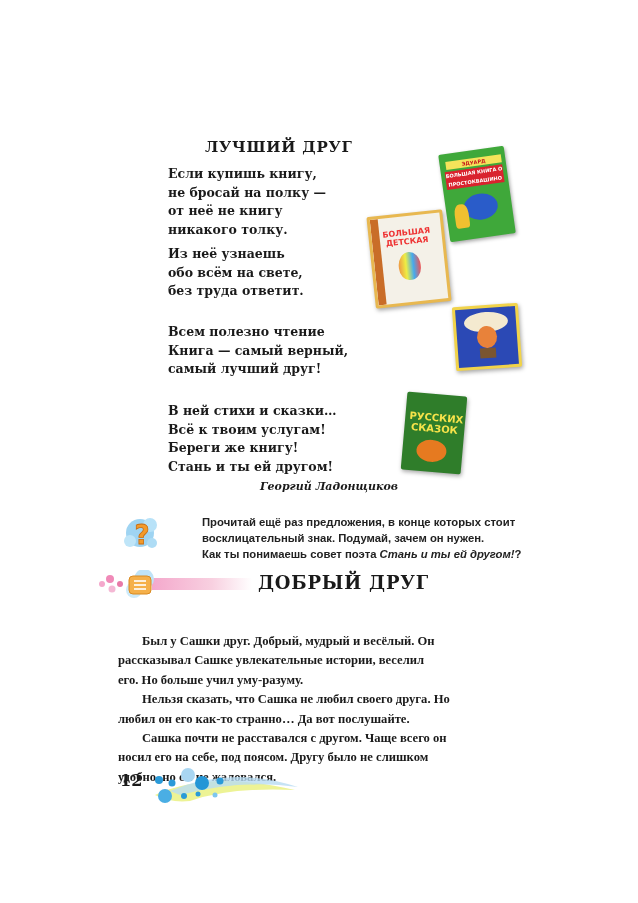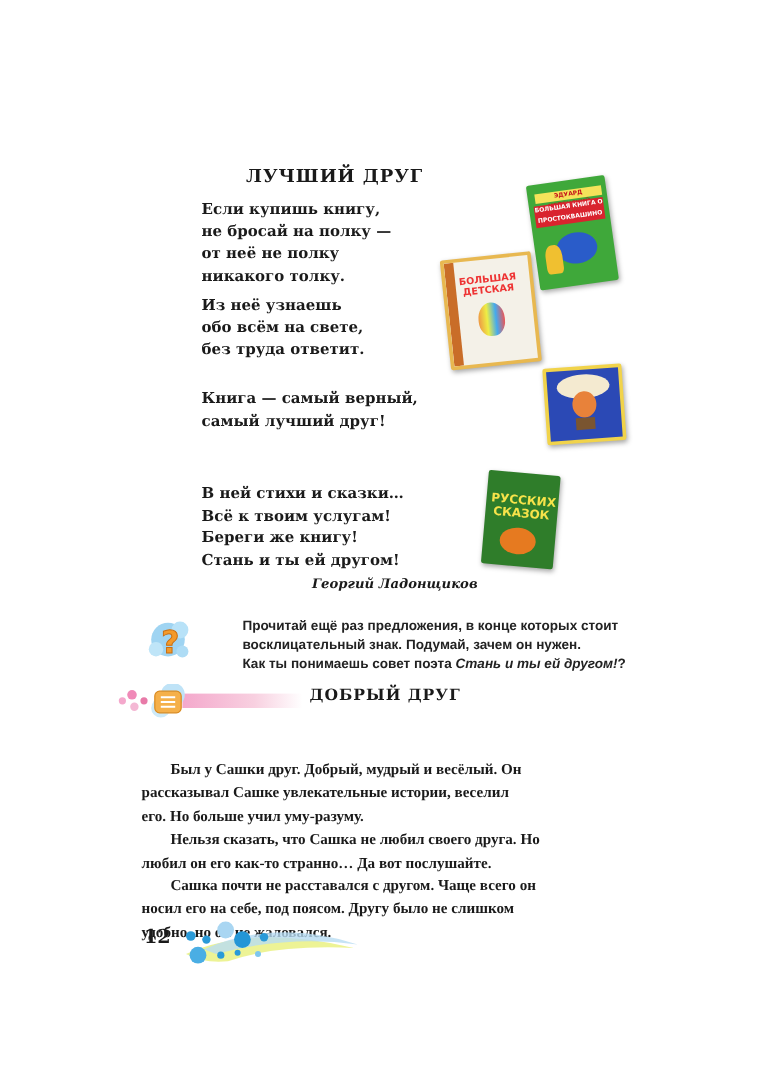--- a/index.html
+++ b/index.html
@@ -40,45 +40,46 @@
   .task-text {
     left: 170px; top: 514px; width: 380px; font-family: "Liberation Sans", "DejaVu Sans", sans-serif;
     font-size: 11.3px; font-weight: bold; line-height: 16px; color: #222; margin-left: 32px;
   }
   .task-text div { white-space: nowrap; }
   .task-text i { font-style: italic; }
 
   .sec-deco { left: 96px; top: 570px; width: 160px; height: 30px; }
   .sec-bar { position:absolute; left: 152px; top: 578px; width: 100px; height: 12px;
     background: linear-gradient(90deg, #f4a8cc 0%, #f8d0e0 60%, rgba(255,255,255,0) 100%); }
-  .sec-title { left: 258px; top: 572px; font-size: 13px; font-weight: bold; letter-spacing: 0.8px; }
+  .sec-title { left: 258px; top: 572px; font-size: 18px; font-weight: bold; letter-spacing: 0.8px; }
 
   .prose { left: 118px; top: 632px; width: 420px; font-size: 12.6px; font-weight: bold; line-height: 19.4px; text-align: justify; font-family: Liberation Serif, serif; }
   .prose .ln { display:block; white-space: nowrap; }
 
   .page-num { left: 120px; top: 771px; font-size: 16px; font-weight: bold; }
   .footer-deco { left: 150px; top: 765px; width: 150px; height: 40px; }
 </style>
 </head>
 <body>
 
 <div class="abs poem-title">ЛУЧШИЙ ДРУГ</div>
 
 <div class="abs stanza" style="top:165px">
   <div>Если купишь книгу,</div>
   <div>не бросай на полку —</div>
-  <div>от неё не полку</div>
+  <div>от неё не книгу</div>
   <div>никакого толку.</div>
 </div>
 <div class="abs stanza" style="top:245px">
   <div>Из неё узнаешь</div>
   <div>обо всём на свете,</div>
   <div>без труда ответит.</div>
 </div>
 <div class="abs stanza" style="top:323px">
+  <div>Всем полезно чтение</div>
   <div>Книга — самый верный,</div>
   <div>самый лучший друг!</div>
 </div>
 <div class="abs stanza" style="top:402px">
   <div>В ней стихи и сказки…</div>
   <div>Всё к твоим услугам!</div>
   <div>Береги же книгу!</div>
   <div>Стань и ты ей другом!</div>
 </div>
 <div class="abs author">Георгий Ладонщиков</div>

